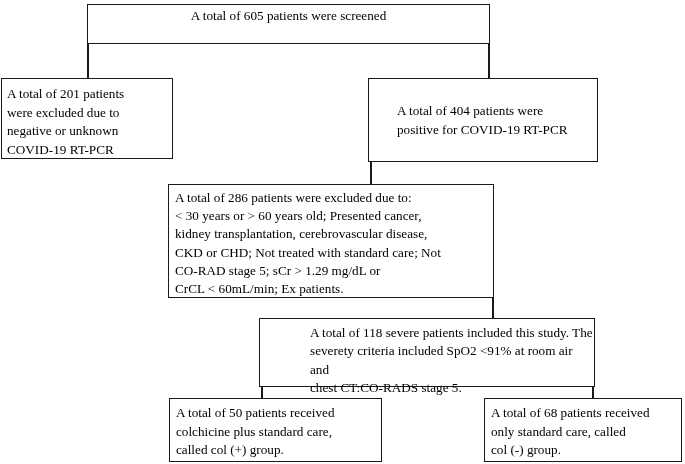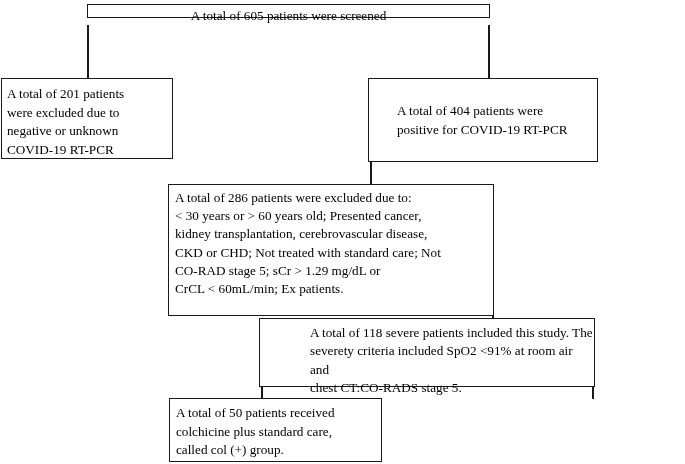--- a/index.html
+++ b/index.html
@@ -27,21 +27,21 @@
     font-size: 13.2px;
     line-height: 18.6px;
     white-space: pre-line;
     color: #000000;
   }
   
   #box-screened {
     left: 87px;
     top: 4px;
     width: 403px;
-    height: 14px;
+    height: 40px;
   }
   #box-screened .box-text {
     text-align: center;
     padding-top: 1px;
     line-height: 19px;
   }
   
   #box-excluded-pcr {
     left: 1px;
     top: 78px;
@@ -60,21 +60,21 @@
     padding-left: 21px;
   }
   #box-positive-pcr .box-text {
     padding: 23px 0 0 7px;
   }
   
   #box-excluded-criteria {
     left: 168px;
     top: 184px;
     width: 326px;
-    height: 132px;
+    height: 114px;
   }
   #box-excluded-criteria .box-text {
     padding: 4px 0 0 6px;
     line-height: 18.2px;
   }
   
   #box-severe-included {
     left: 259px;
     top: 318px;
     width: 336px;
@@ -160,14 +160,19 @@
 severety criteria included SpO2 &lt;91% at room air and
 chest CT:CO-RADS stage 5.</div>
   </div>
 
   <div class="box" id="box-colchicine-group">
     <div class="box-text">A total of 50 patients received
 colchicine plus standard care,
 called col (+) group.</div>
   </div>
 
+  <div class="box" id="box-standard-group">
+    <div class="box-text">A total of 68 patients received
+only standard care, called
+col (-) group.</div>
+  </div>
 
 </div>
 
 </body></html>

